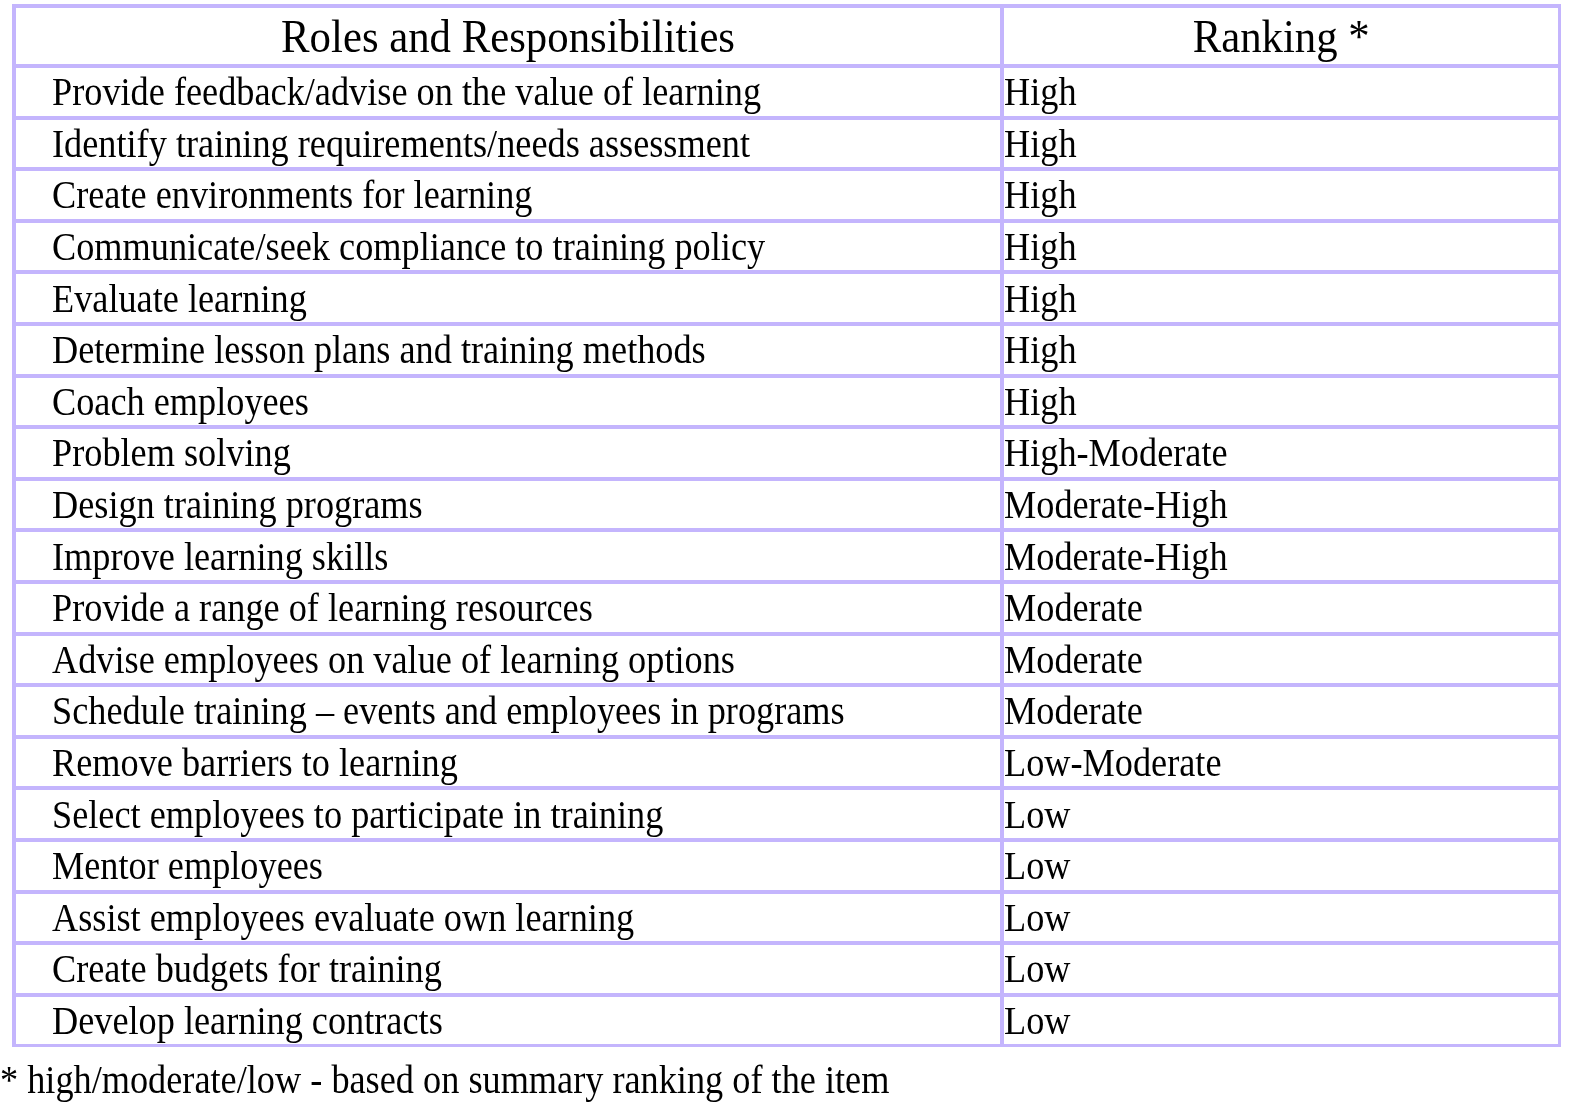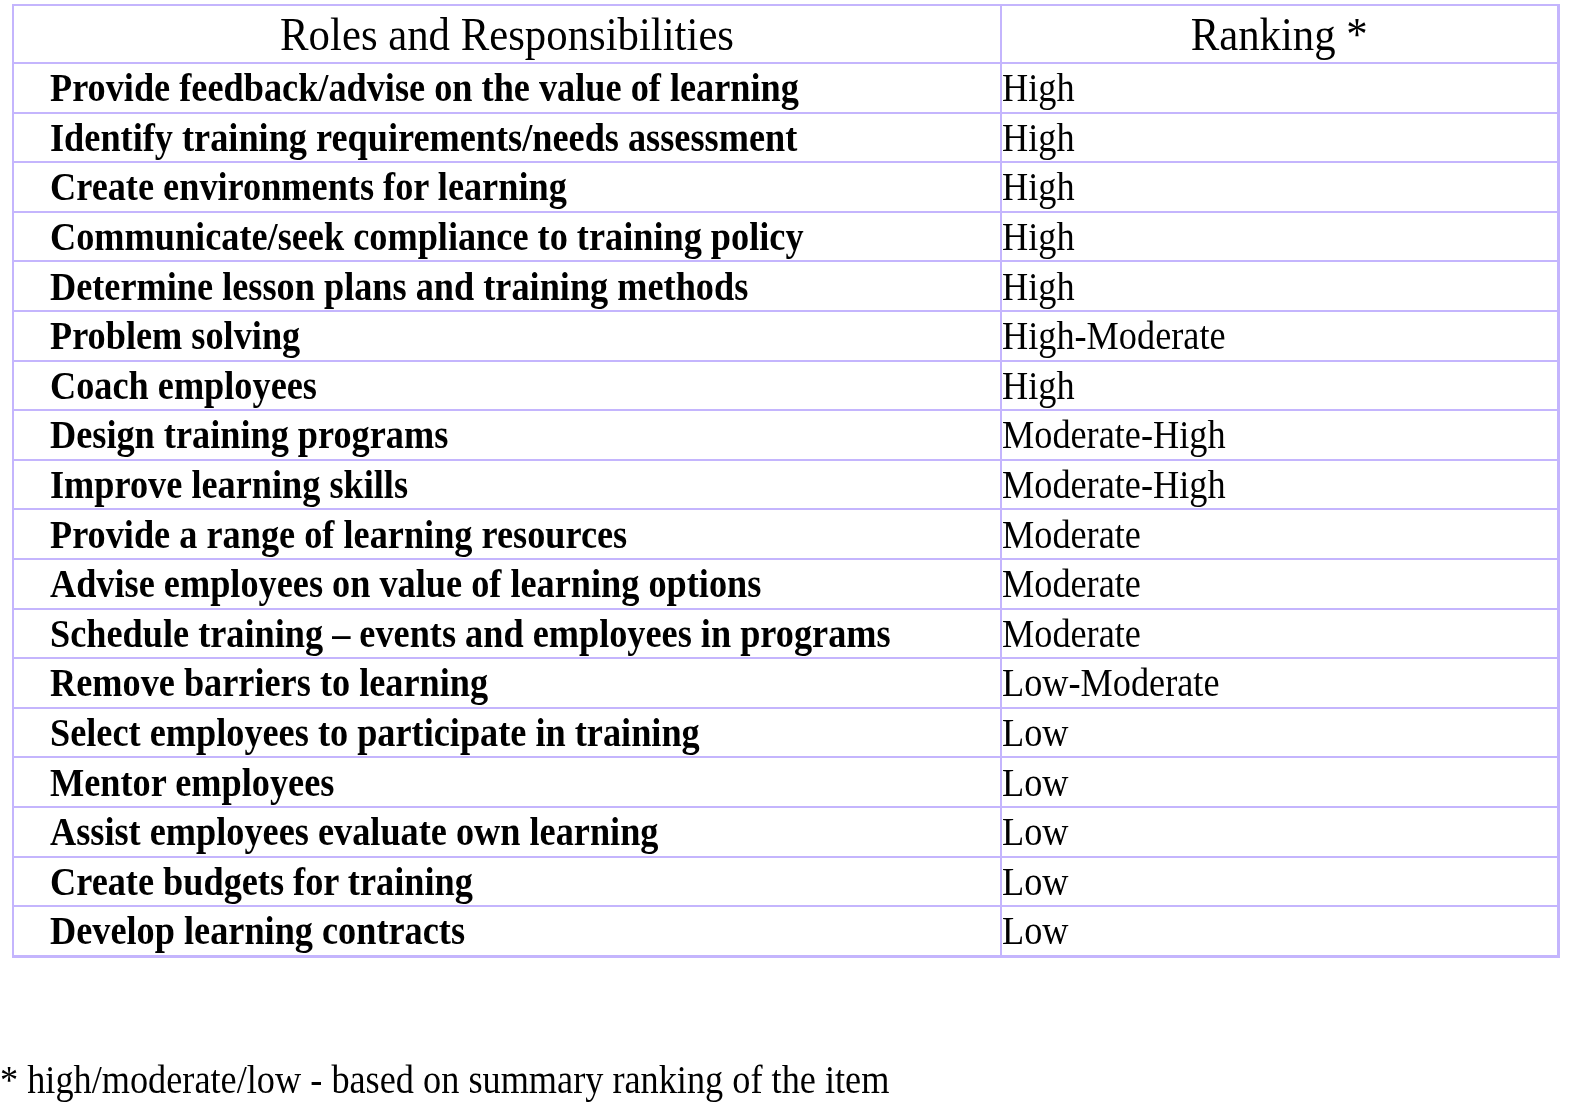--- a/index.html
+++ b/index.html
@@ -1,26 +1,26 @@
 <!DOCTYPE html>
 <html><head>
 <meta charset="utf-8">
 <style>
   html, body { margin: 0; padding: 0; background: #ffffff; }
   body { width: 1582px; height: 1104px; position: relative; overflow: hidden;
          font-family: "Liberation Serif", "DejaVu Serif", serif; color: #000; }
   .tbl { position: absolute; left: 12px; top: 4px; width: 1545px;
          border-collapse: collapse; table-layout: fixed; }
-  .tbl td, .tbl th { border: 2px solid #c4b5fd; padding: 0; height: 47.6px;
+  .tbl td, .tbl th { border: 4px solid #c4b5fd; padding: 0; height: 47.6px;
          font-weight: normal; vertical-align: middle; overflow: hidden; white-space: nowrap; }
   .tbl th { height: 56px; font-size: 46px; text-align: center; }
   .tbl td { font-size: 39px; line-height: 47px; }
   .tbl col.c1 { width: 988px; }
   .tbl col.c2 { width: 557px; }
-  .tbl td.role { padding-left: 36px; font-weight: bold; }
+  .tbl td.role { padding-left: 36px; }
   .tbl td.rank { }
   .tbl tr:last-child td { border-bottom-width: 3px; }
   .tbl td:last-child, .tbl th:last-child { border-right-width: 3px; text-decoration: underline; }
   .txt { display: inline-block; transform: scaleX(0.93); transform-origin: left center; }
   th .txt { transform-origin: center center; }
   .footnote { position: absolute; left: 0; top: 1056px; font-size: 39px; line-height: 48px;
               white-space: nowrap; }
   .footnote .txt { transform: scaleX(0.93); }
 </style>
 </head>
@@ -48,30 +48,34 @@
       </tr>
       <tr>
         <td class="role"><span class="txt">Create environments for learning</span></td>
         <td class="rank"><span class="txt">High</span></td>
       </tr>
       <tr>
         <td class="role"><span class="txt">Communicate/seek compliance to training policy</span></td>
         <td class="rank"><span class="txt">High</span></td>
       </tr>
       <tr>
+        <td class="role"><span class="txt">Evaluate learning</span></td>
+        <td class="rank"><span class="txt">High</span></td>
+      </tr>
+      <tr>
         <td class="role"><span class="txt">Determine lesson plans and training methods</span></td>
+        <td class="rank"><span class="txt">High</span></td>
+      </tr>
+      <tr>
+        <td class="role"><span class="txt">Coach employees</span></td>
         <td class="rank"><span class="txt">High</span></td>
       </tr>
       <tr>
         <td class="role"><span class="txt">Problem solving</span></td>
         <td class="rank"><span class="txt">High-Moderate</span></td>
-      </tr>
-      <tr>
-        <td class="role"><span class="txt">Coach employees</span></td>
-        <td class="rank"><span class="txt">High</span></td>
       </tr>
       <tr>
         <td class="role"><span class="txt">Design training programs</span></td>
         <td class="rank"><span class="txt">Moderate-High</span></td>
       </tr>
       <tr>
         <td class="role"><span class="txt">Improve learning skills</span></td>
         <td class="rank"><span class="txt">Moderate-High</span></td>
       </tr>
       <tr>

